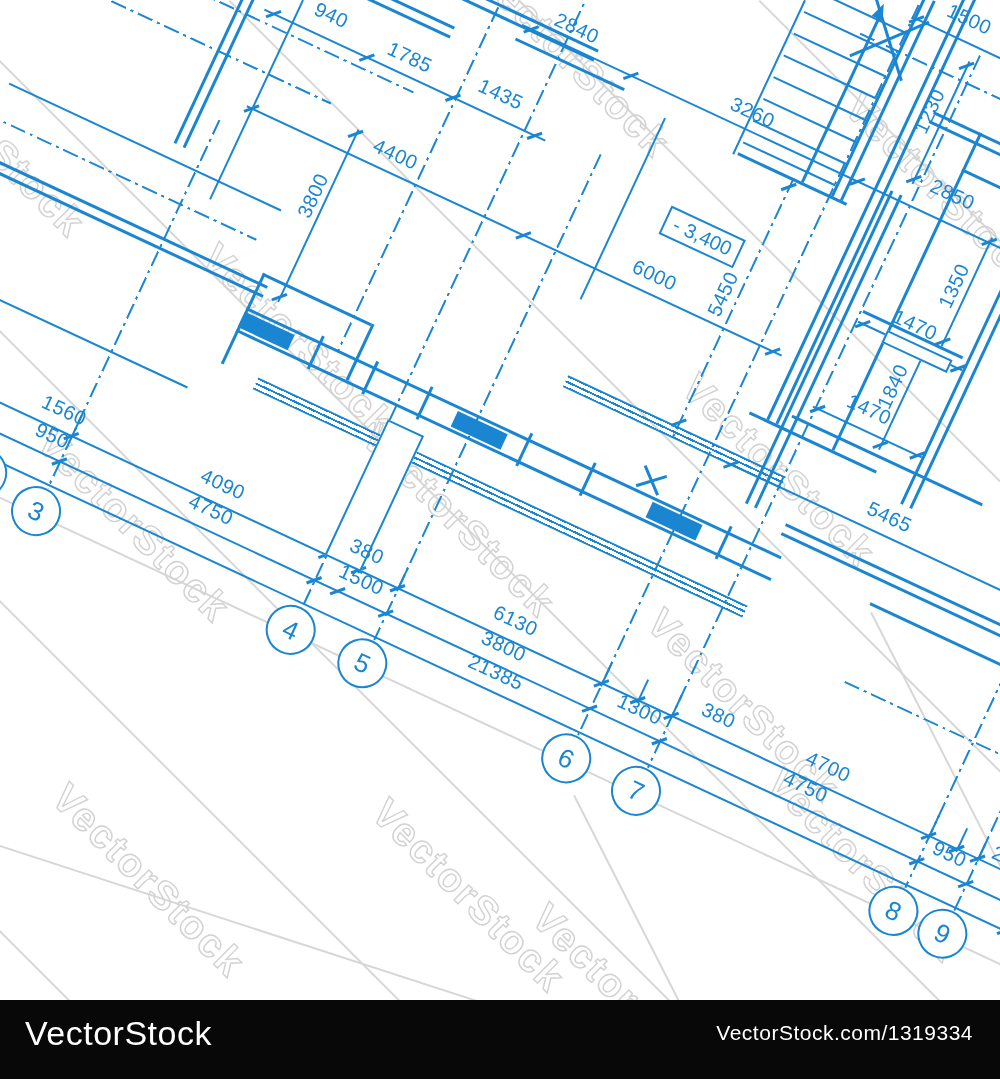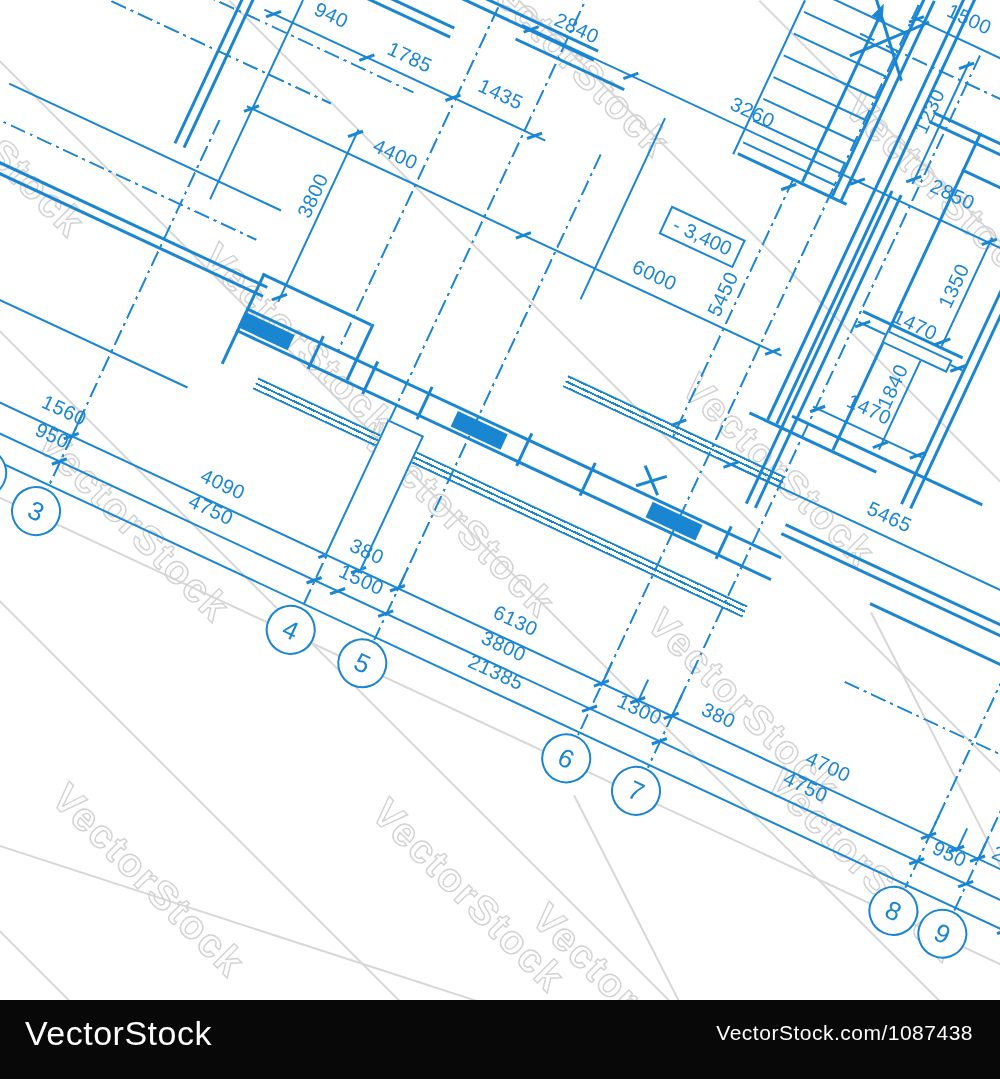--- a/index.html
+++ b/index.html
@@ -259,15 +259,15 @@
       <div class="circle" style="left: 736px; top: 952px;">4</div>
       <div class="circle" style="left: 815px; top: 952px;">5</div>
       <div class="circle" style="left: 1040px; top: 952px;">6</div>
       <div class="circle" style="left: 1117px; top: 952px;">7</div>
       <div class="circle" style="left: 1401px; top: 952px;">8</div>
       <div class="circle" style="left: 1455px; top: 952px;">9</div>
       <div class="circle" style="left: 390px; top: 940px;"></div>
     </div>
   <div id="footer">
     <div id="brand">VectorStock</div>
-    <div id="ref">VectorStock.com/1087438</div>
+    <div id="ref">VectorStock.com/1319334</div>
   </div>
 </div>
 
 </body></html>

